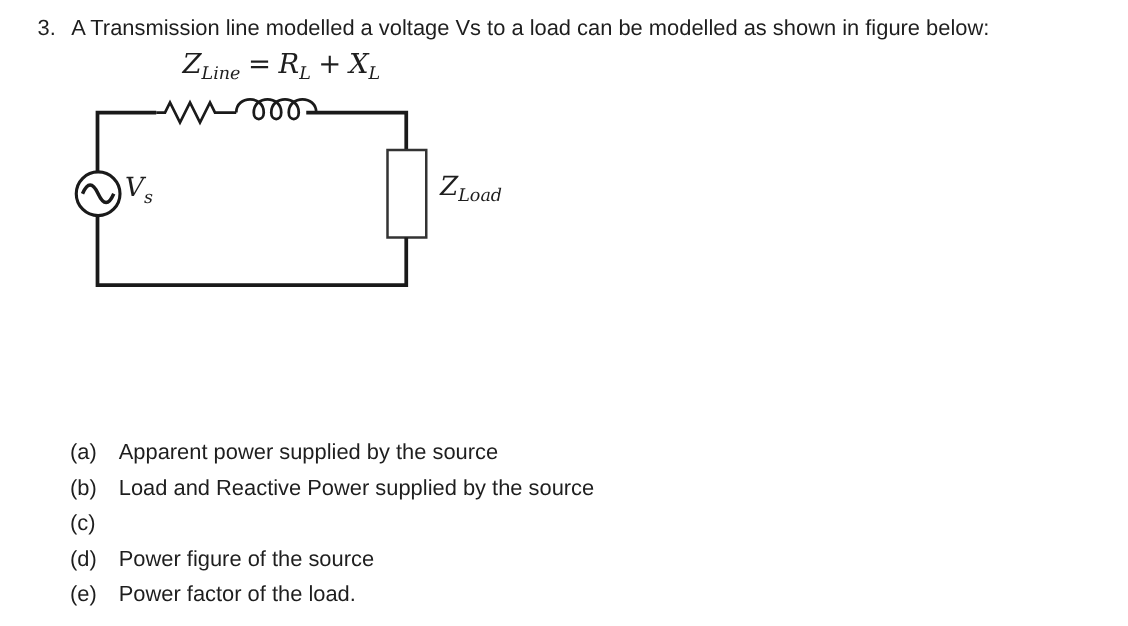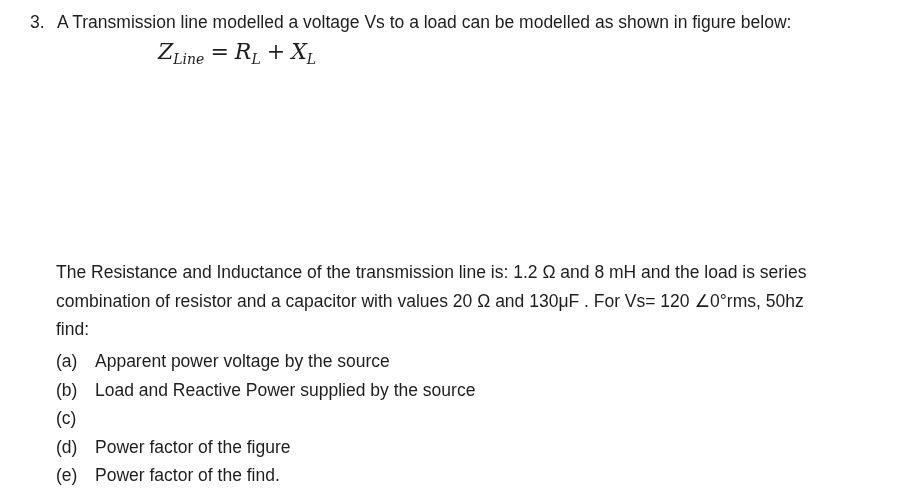--- a/index.html
+++ b/index.html
@@ -23,21 +23,20 @@
   }
   .heading .num { width: 27px; flex: none; }
   .formula {
     position: absolute;
     left: 146px;
     top: 39px;
     font-family: "DejaVu Serif", serif;
     font-style: italic;
     font-size: 22px;
     white-space: nowrap;
-    margin-left: 12px;
   }
   .formula sub { font-size: 14px; line-height: 0; }
   .formula .op { font-style: normal; margin: 0 6px; }
   .circuit {
     position: absolute;
     left: 55px;
     top: 78px;
     width: 430px;
     height: 168px;
   }
@@ -77,42 +76,62 @@
 
   <div class="heading">
     <span class="num">3.</span>
     <span>A Transmission line modelled a voltage Vs to a load can be modelled as shown in figure below:</span>
   </div>
 
   <div class="formula">
     <span>Z</span><sub>Line</sub><span class="op">=</span><span>R</span><sub>L</sub><span class="op">+</span><span>X</span><sub>L</sub>
   </div>
 
+  <div class="circuit">
+    <svg width="430" height="168" viewBox="0 0 430 168">
 
-  <div class="desc">
-    <div>The Resistance and Inductance of the transmission line is: 1.2 Ω and 8 mH and the load is series</div>
-    <div>combination of resistor and a capacitor with values 20 Ω and 130μF . For Vs= 120 ∠0°rms, 50hz</div>
-    <div>find:</div>
+      <path d="M23,59.5 V12 H70" fill="none" stroke="#1a1a1a" stroke-width="3"></path>
+
+      <path d="M70,12 h7 l4,-8 l8,16 l8,-16 l8,16 l8,-16 l4,8 h17" fill="none" stroke="#1a1a1a" stroke-width="2.2"></path>
+
+      <path d="M134,12 c0,-14 22,-14 22,0 c0,7 -8,7 -8,0 c0,-14 22,-14 22,0 c0,7 -8,7 -8,0 c0,-14 22,-14 22,0 c0,7 -8,7 -8,0 c0,-14 22,-14 22,0" fill="none" stroke="#1a1a1a" stroke-width="2.2"></path>
+
+      <path d="M190,12 H270 V42" fill="none" stroke="#1a1a1a" stroke-width="3"></path>
+
+      <rect x="255" y="42" width="31" height="70" fill="#ffffff" stroke="#333333" stroke-width="2"></rect>
+
+      <path d="M270,112 V150 H23 V94.5" fill="none" stroke="#1a1a1a" stroke-width="3"></path>
+
+      <circle cx="23.5" cy="77" r="17.5" fill="#ffffff" stroke="#1a1a1a" stroke-width="2.5"></circle>
+      <path d="M11,77 Q 17,63 23.5,77 Q 30,91 36,77" fill="none" stroke="#1a1a1a" stroke-width="2.8"></path>
+    </svg>
+    <div class="comp-label vs-label">
+      <span>V</span><sub>s</sub>
+    </div>
+    <div class="comp-label zload-label">
+      <span>Z</span><sub>Load</sub>
+    </div>
   </div>
+
 
   <div class="questions">
     <div class="q-item">
       <span class="q-label">(a)</span>
-      <span>Apparent power voltage by the source</span>
+      <span>Apparent power supplied by the source</span>
     </div>
     <div class="q-item">
       <span class="q-label">(b)</span>
       <span>Load and Reactive Power supplied by the source</span>
     </div>
     <div class="q-item">
       <span class="q-label">(c)</span>
     </div>
     <div class="q-item">
       <span class="q-label">(d)</span>
-      <span>Power factor of the figure</span>
+      <span>Power figure of the source</span>
     </div>
     <div class="q-item">
       <span class="q-label">(e)</span>
-      <span>Power factor of the find.</span>
+      <span>Power factor of the load.</span>
     </div>
   </div>
 
 </div>
 
 </body></html>

